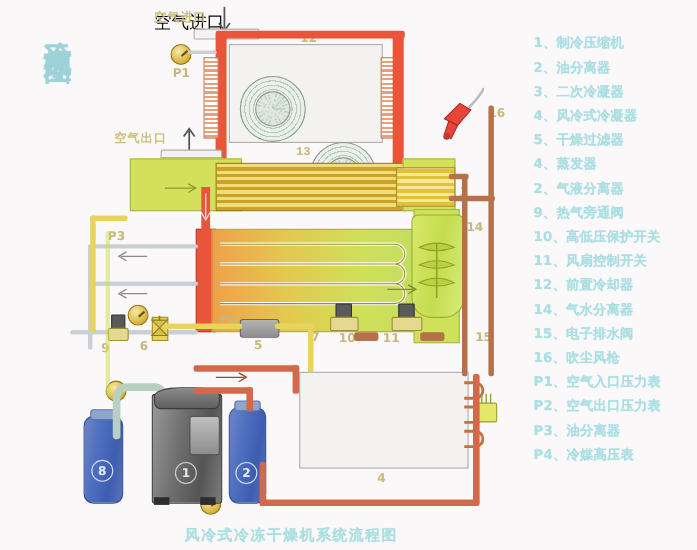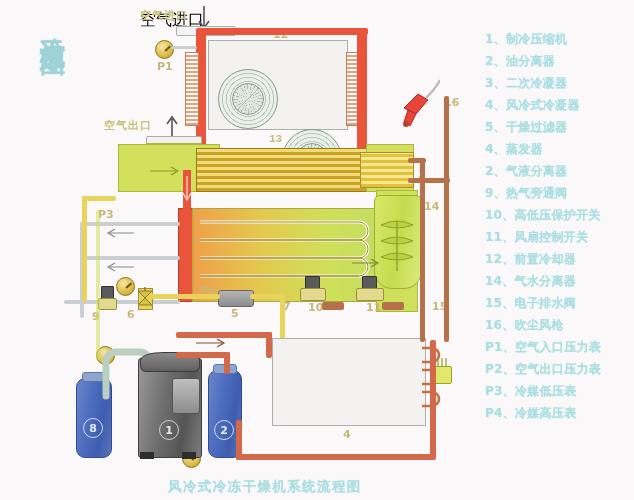--- a/index.html
+++ b/index.html
@@ -119,21 +119,21 @@
     <div class="li">2、气液分离器</div>
     <div class="li">9、热气旁通阀</div>
     <div class="li">10、高低压保护开关</div>
     <div class="li">11、风扇控制开关</div>
     <div class="li">12、前置冷却器</div>
     <div class="li">14、气水分离器</div>
     <div class="li">15、电子排水阀</div>
     <div class="li">16、吹尘风枪</div>
     <div class="li">P1、空气入口压力表</div>
     <div class="li">P2、空气出口压力表</div>
-    <div class="li">P3、冷媒低压表</div>
+    <div class="li">P3、油分离器</div>
     <div class="li">P4、冷媒高压表</div>
   </div>
 
   <div id="caption" class="abs">风冷式冷冻干燥机系统流程图</div>
 
   <div class="abs" style="left:140px;top:10px;">空气进口</div>
   <div class="abs cn-lbl" style="left:140px;top:8px;">空气进口</div>
   <svg class="abs" style="left:196px;top:6px;" width="16" height="28">
     <path d="M8 0 L8 20 M3 15 L8 22 L13 15" stroke="#555" stroke-width="1.6" fill="none"></path>
   </svg>
@@ -239,21 +239,21 @@
   <div class="abs valve-body" style="left:98px;top:298px;width:17px;height:10px;"></div>
   <div class="abs lbl" style="left:92px;top:310px;">9</div>
 
   <div class="abs valve-coil" style="left:305px;top:276px;width:13px;height:12px;"></div>
   <div class="abs valve-body" style="left:300px;top:288px;width:24px;height:11px;"></div>
   <div class="abs lbl" style="left:308px;top:301px;">10</div>
   <div class="abs p-brown" style="left:322px;top:302px;width:22px;height:8px;border-radius:2px;"></div>
 
   <div class="abs valve-coil" style="left:362px;top:276px;width:13px;height:12px;"></div>
   <div class="abs valve-body" style="left:356px;top:288px;width:26px;height:11px;"></div>
-  <div class="abs lbl" style="left:366px;top:301px;">11</div>
+  <div class="abs lbl" style="left:348px;top:301px;">11</div>
   <div class="abs p-brown" style="left:382px;top:302px;width:22px;height:8px;border-radius:2px;"></div>
   <div class="abs lbl" style="left:404px;top:300px;padding-left:28px;">15</div>
 
   <svg class="abs" style="left:398px;top:78px;" width="42" height="52">
     <path d="M6 30 L20 16 L30 22 L18 36 Z" fill="#e8453a" stroke="#b0281f"></path>
     <path d="M18 36 L12 48 L6 44 L10 32 Z" fill="#e8453a" stroke="#b0281f"></path>
     <path d="M28 20 Q38 10 42 2" stroke="#bbb" stroke-width="2.4" fill="none"></path>
     <circle cx="8" cy="46" r="3" fill="#c23a2e"></circle>
   </svg>
   <div class="abs lbl" style="left:444px;top:96px;">16</div>

